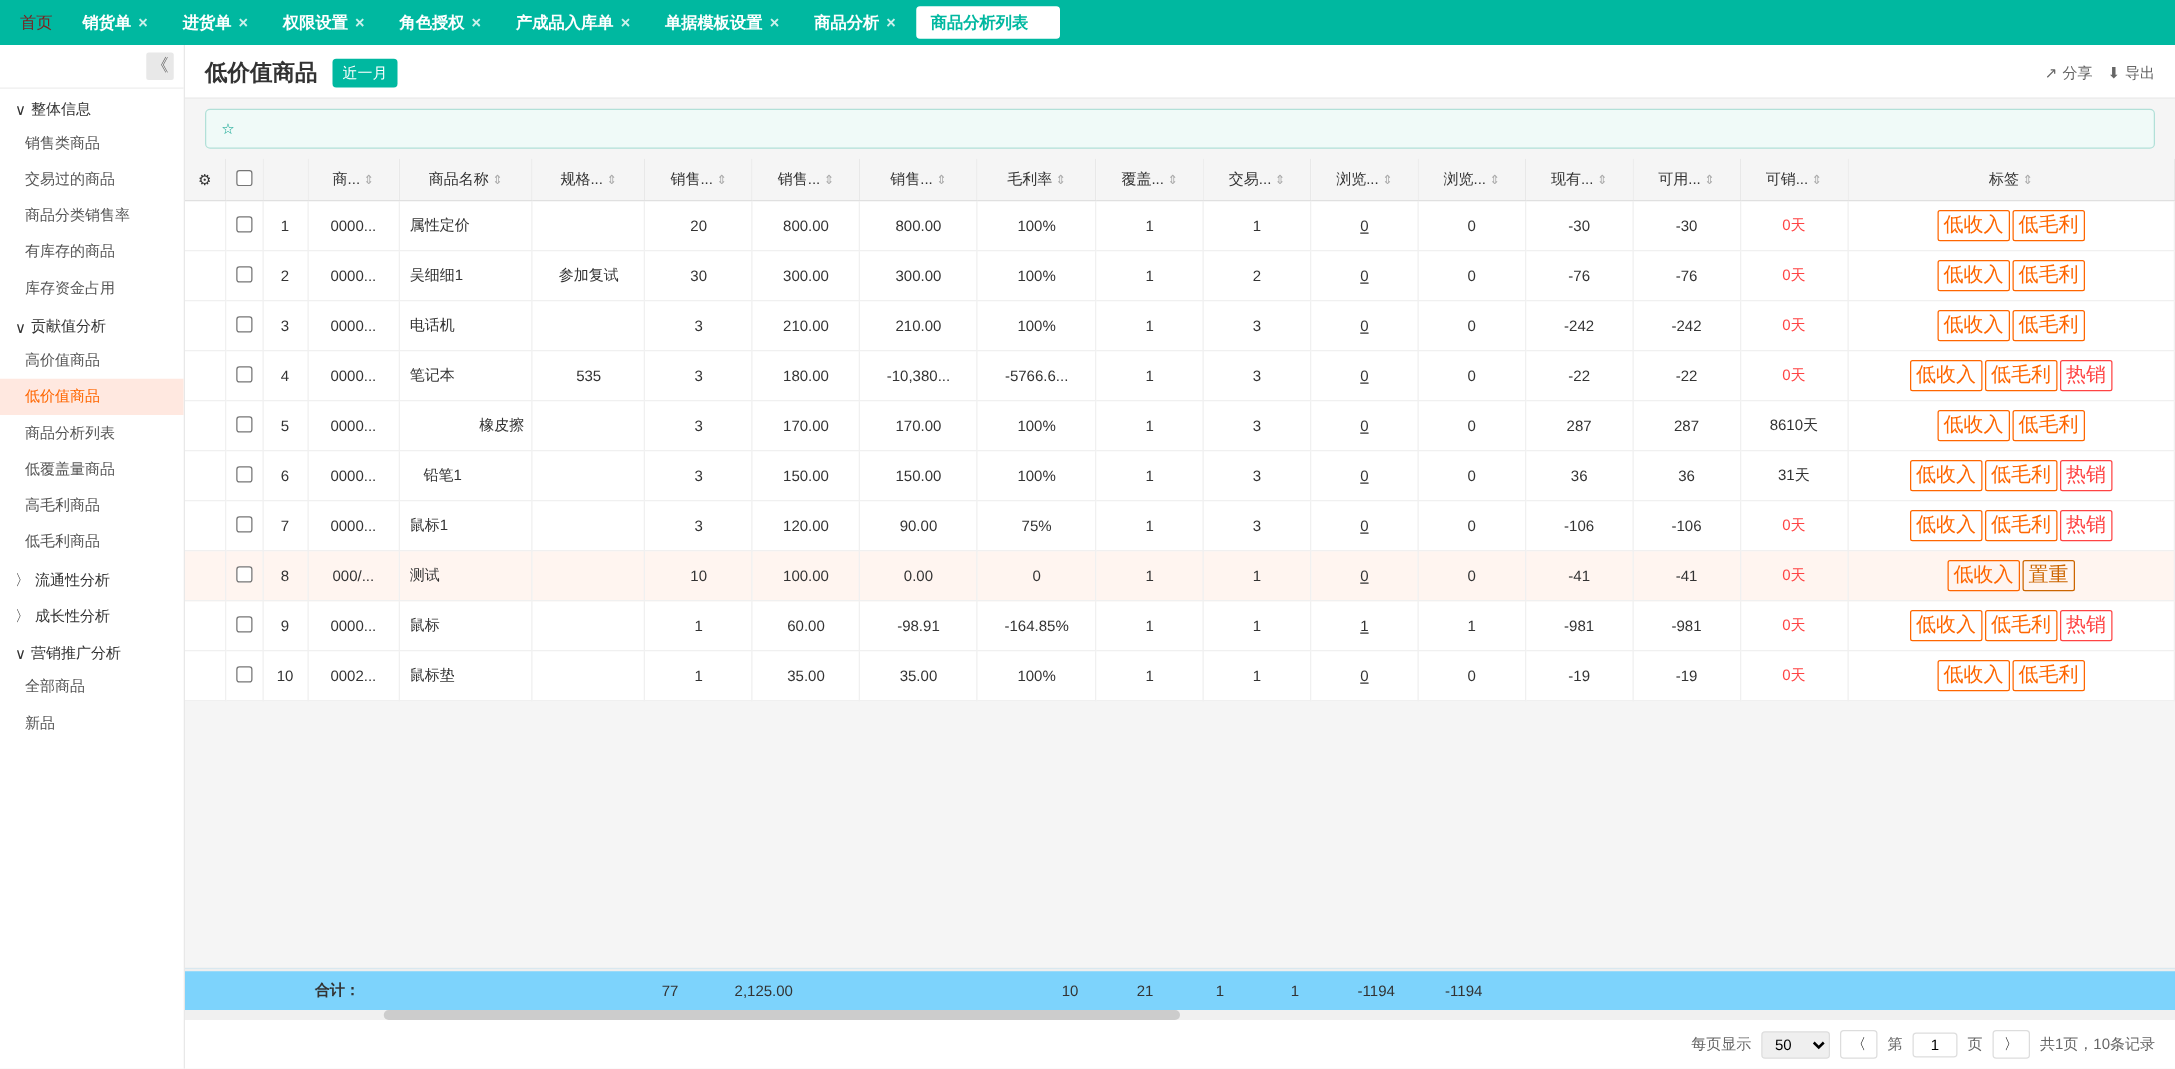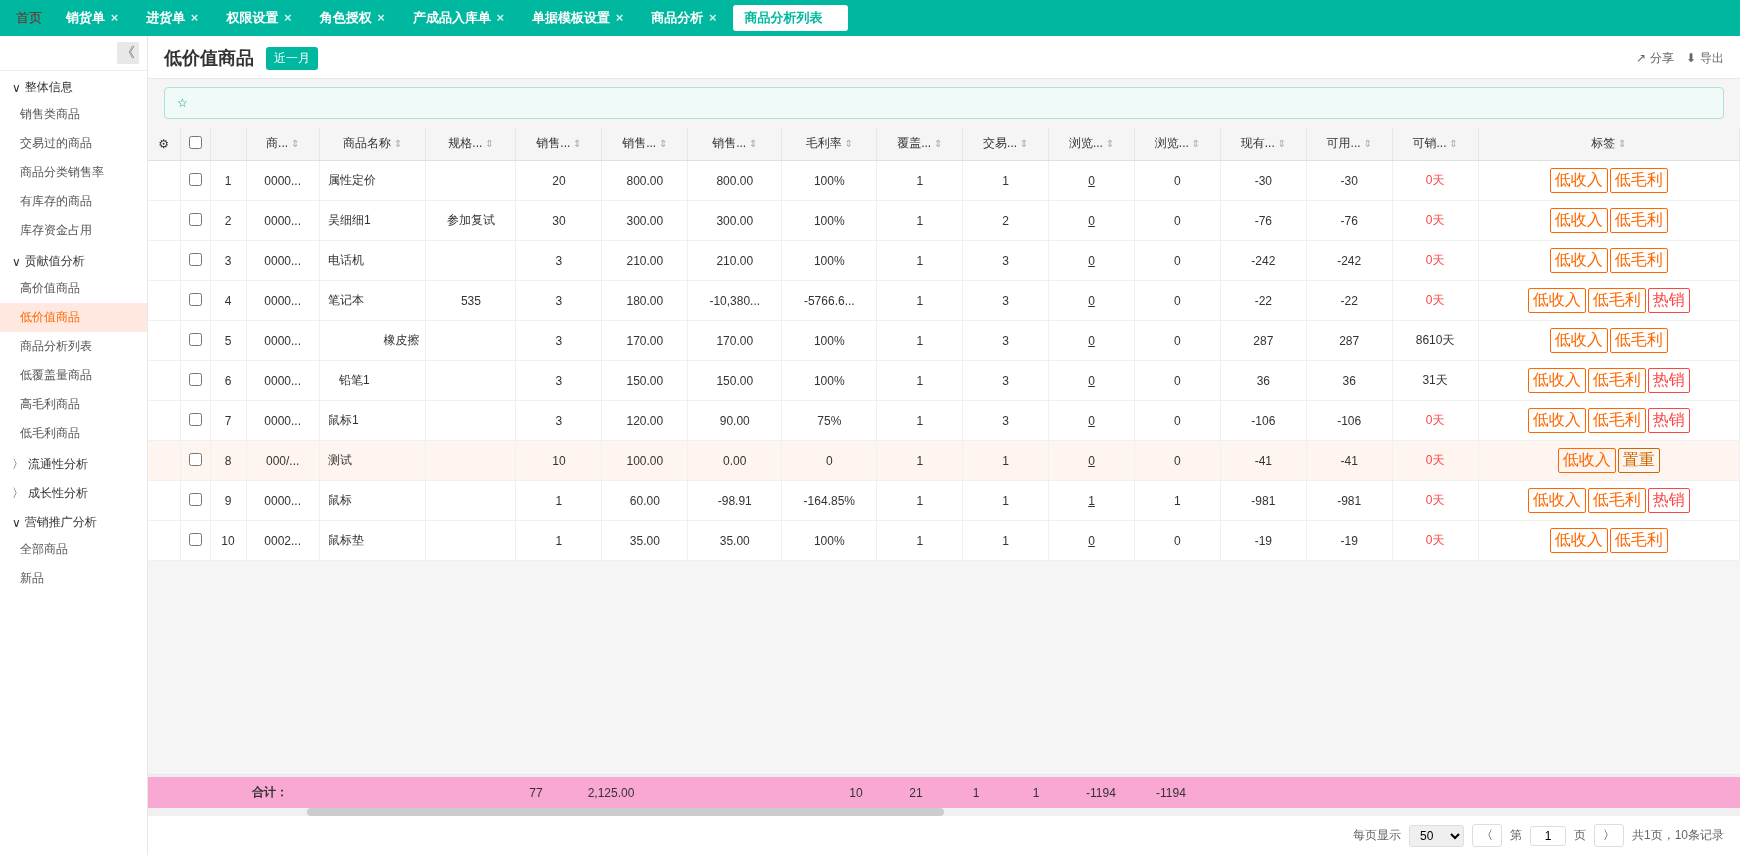--- a/index.html
+++ b/index.html
@@ -389,21 +389,21 @@
     <td>-19</td>
     <td><span class="zero-day">0天</span></td>
     <td><span class="tag tag-orange">低收入</span><span class="tag tag-orange">低毛利</span></td>
   </tr>
           </tbody>
       </table>
     </div>
 
     <div class="table-footer">
 
-      <div style="background:#f9a8d4; padding: 7px 0; display: flex; align-items: center; border-top: 2px solid #eee;">
+      <div style="background:#7dd3fc; padding: 7px 0; display: flex; align-items: center; border-top: 2px solid #eee;">
         <div style="width:32px; text-align:center;"></div>
         <div style="width:30px;"></div>
         <div style="width:36px;"></div>
         <div style="width:80px; padding: 0 6px; font-weight: bold;">合计：</div>
         <div style="width:110px;"></div>
         <div style="width:70px;"></div>
         <div style="width:60px; text-align:center;">77</div>
         <div style="width:90px; text-align:center;">2,125.00</div>
         <div style="width:90px; text-align:center;"></div>
         <div style="width:80px; text-align:center;"></div>

